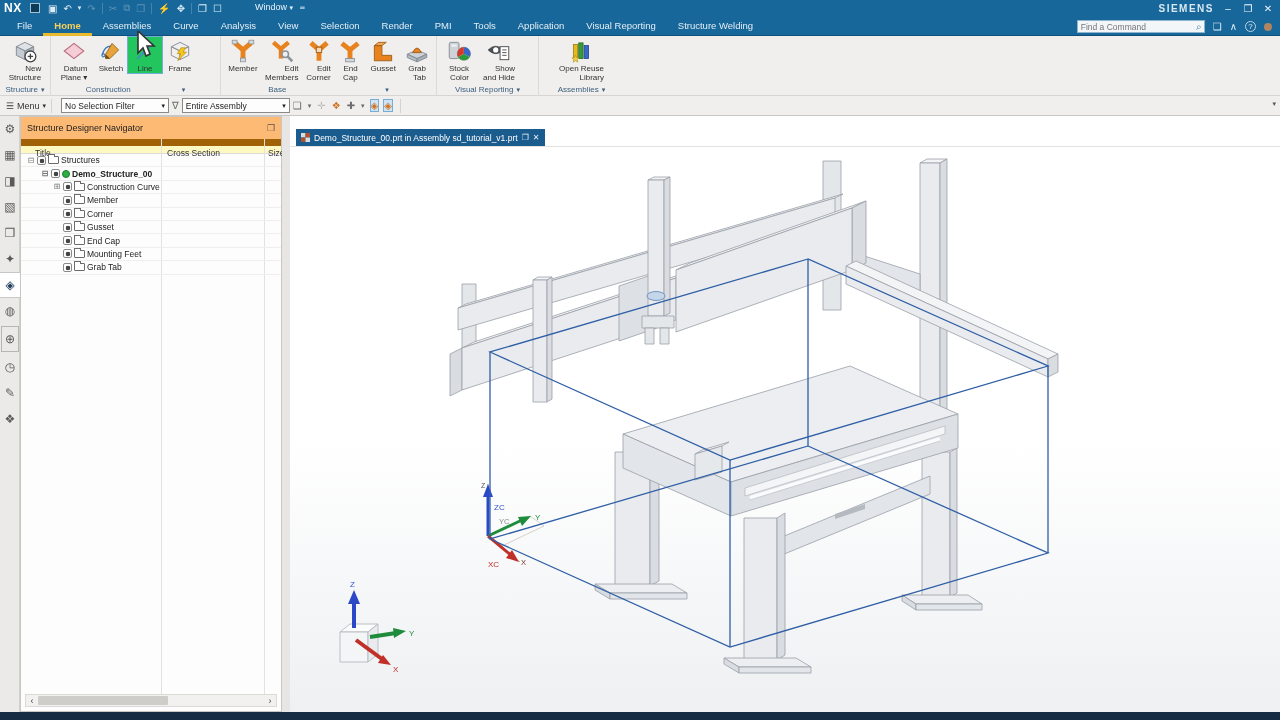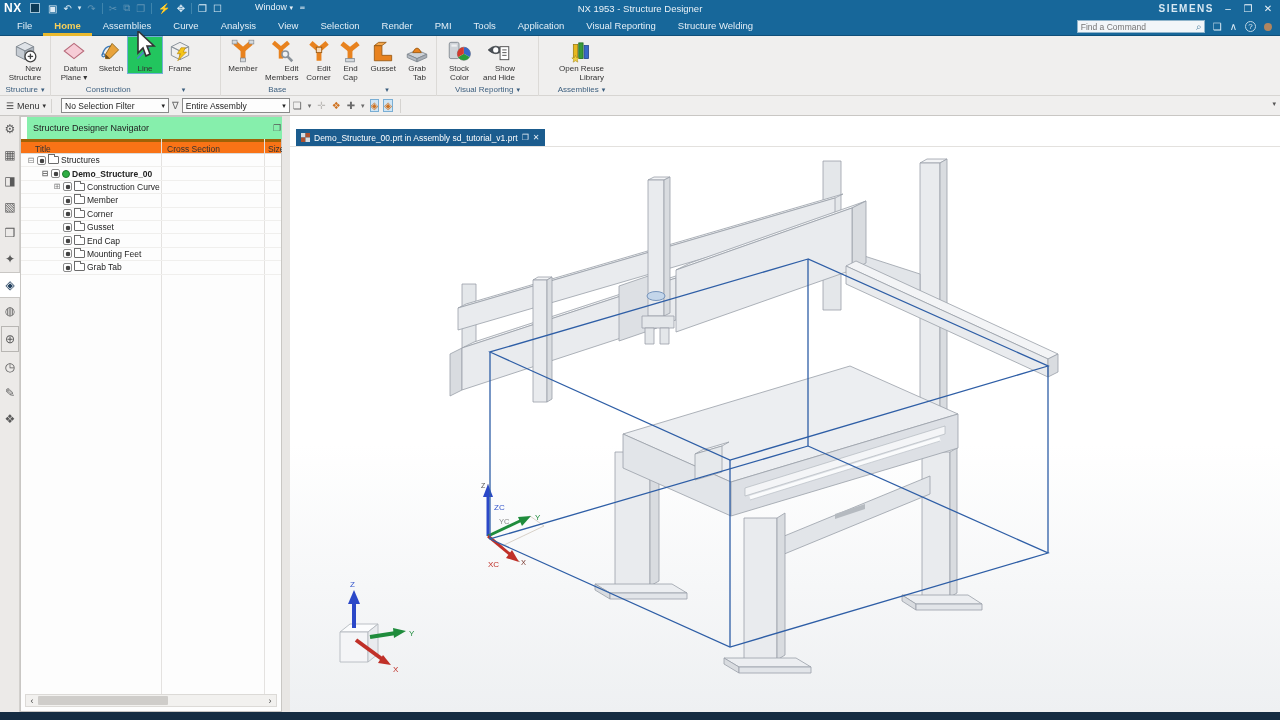--- a/index.html
+++ b/index.html
@@ -61,24 +61,24 @@
   .bbico.hl { background:#cfe5f5; outline:1px solid #79aed4; }
   #borderbar-caret { position:absolute; right:4px; top:100px; font-size:7px; color:#555; }
 
   
   #resourcebar { position:absolute; left:0; top:116px; width:20px; height:596px; background:#eceae8; border-right:1px solid #d2d0cd; }
   .rbitem { width:20px; height:26px; display:flex; align-items:center; justify-content:center; font-size:12px; color:#5a5a5a; }
   .rbitem.active { background:#fff; border-top:1px solid #c9c7c4; border-bottom:1px solid #c9c7c4; color:#23415f; }
 
   
   #navpanel { position:absolute; left:20px; top:116px; width:262px; height:596px; background:#fdfdfd; border:1px solid #c9c7c4; }
-  #nav-header { position:absolute; left:0; top:0; width:100%; height:22px; background:#86efac; display:flex; align-items:center; justify-content:space-between; padding:0 6px;margin-left:6px; }
+  #nav-header { position:absolute; left:0; top:0; width:100%; height:22px; background:#fdba74; display:flex; align-items:center; justify-content:space-between; padding:0 6px; }
   #nav-title { font-size:9px; color:#222; }
   #nav-float { font-size:9px; color:#555; }
-  #nav-cols { position:absolute; left:0; top:22px; width:100%; height:15px; border-top:3px solid #a16207; border-bottom:1px solid #dddbd8; background:#f97316; }
+  #nav-cols { position:absolute; left:0; top:22px; width:100%; height:15px; border-top:7px solid #a16207; border-bottom:1px solid #dddbd8; background:#fef9c3; }
   .ncol { position:absolute; top:2px; font-size:8.5px; color:#333; }
   .nvline { position:absolute; top:22px; width:1px; height:566px; background:#e4e2e0; }
   #nav-rows { position:absolute; left:0; top:37px; width:100%; }
   .trow { position:relative; height:13.4px; border-bottom:1px solid #f0efed; display:flex; align-items:center; font-size:8.5px; color:#222; }
   .trow .wrap { display:flex; align-items:center; gap:2px; }
   .ebox { width:8px; font-size:8px; color:#777; text-align:center; }
   .eye { width:9px; height:9px; border:1px solid #8a8a8a; border-radius:2px; background:radial-gradient(circle at 4px 4px, #444 0 2px, #fff 2.6px); }
   .fold { width:11px; height:8px; border:1px solid #6b6b6b; background:#fff; border-radius:1px; position:relative; }
   .fold::before { content:""; position:absolute; left:-1px; top:-3px; width:5px; height:2px; border:1px solid #6b6b6b; border-bottom:none; background:#fff; }
   .gdot { width:8px; height:8px; border-radius:50%; background:#2fae44; border:1px solid #1d7a2d; }
@@ -125,21 +125,20 @@
       <span>✥</span>
       <span class="sep"></span>
       <span>❐</span>
       <span>☐</span>
     </div>
     <span id="window-menu">
       <span>Window</span>
       <span style="font-size:7px">▾</span>
       <span style="font-size:7px;margin-left:4px">≂</span>
     </span>
-    <div id="title-text">NX 1953 - Structure Designer</div>
     <div id="siemens">SIEMENS</div>
     <div class="winctl">
       <span>–</span>
       <span>❐</span>
       <span>✕</span>
     </div>
   </div>
 
   <div id="menubar">
     <div class="mtabs">

